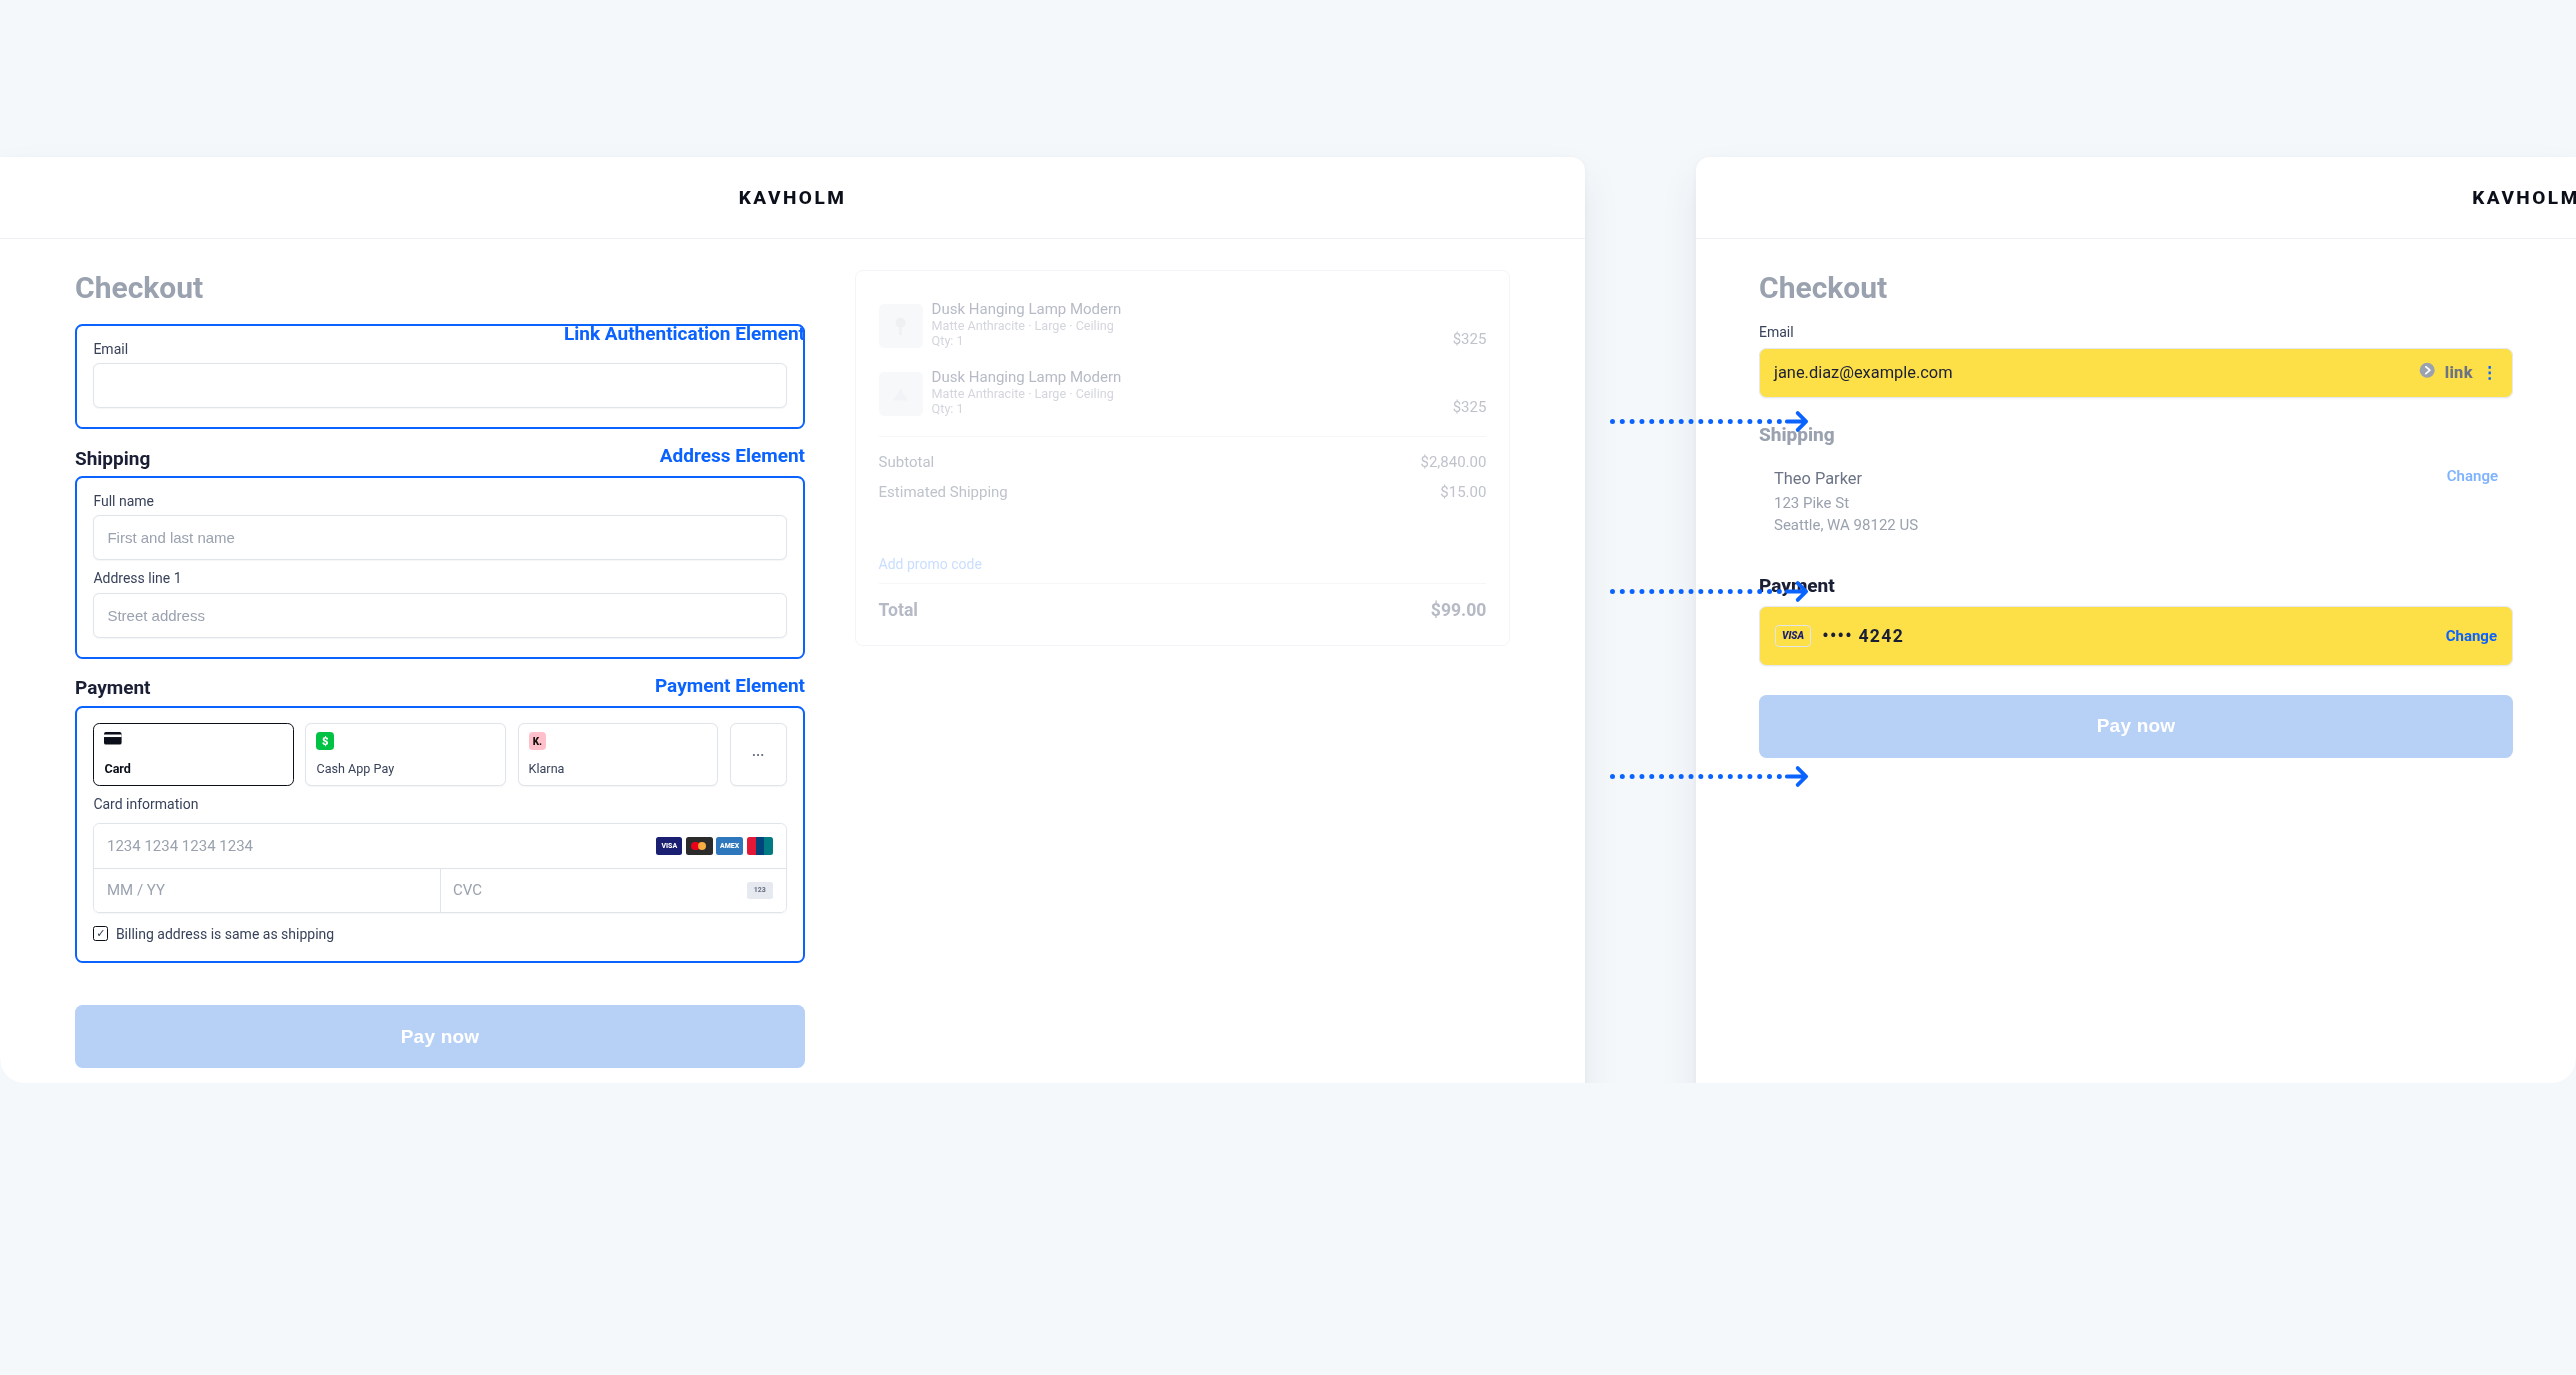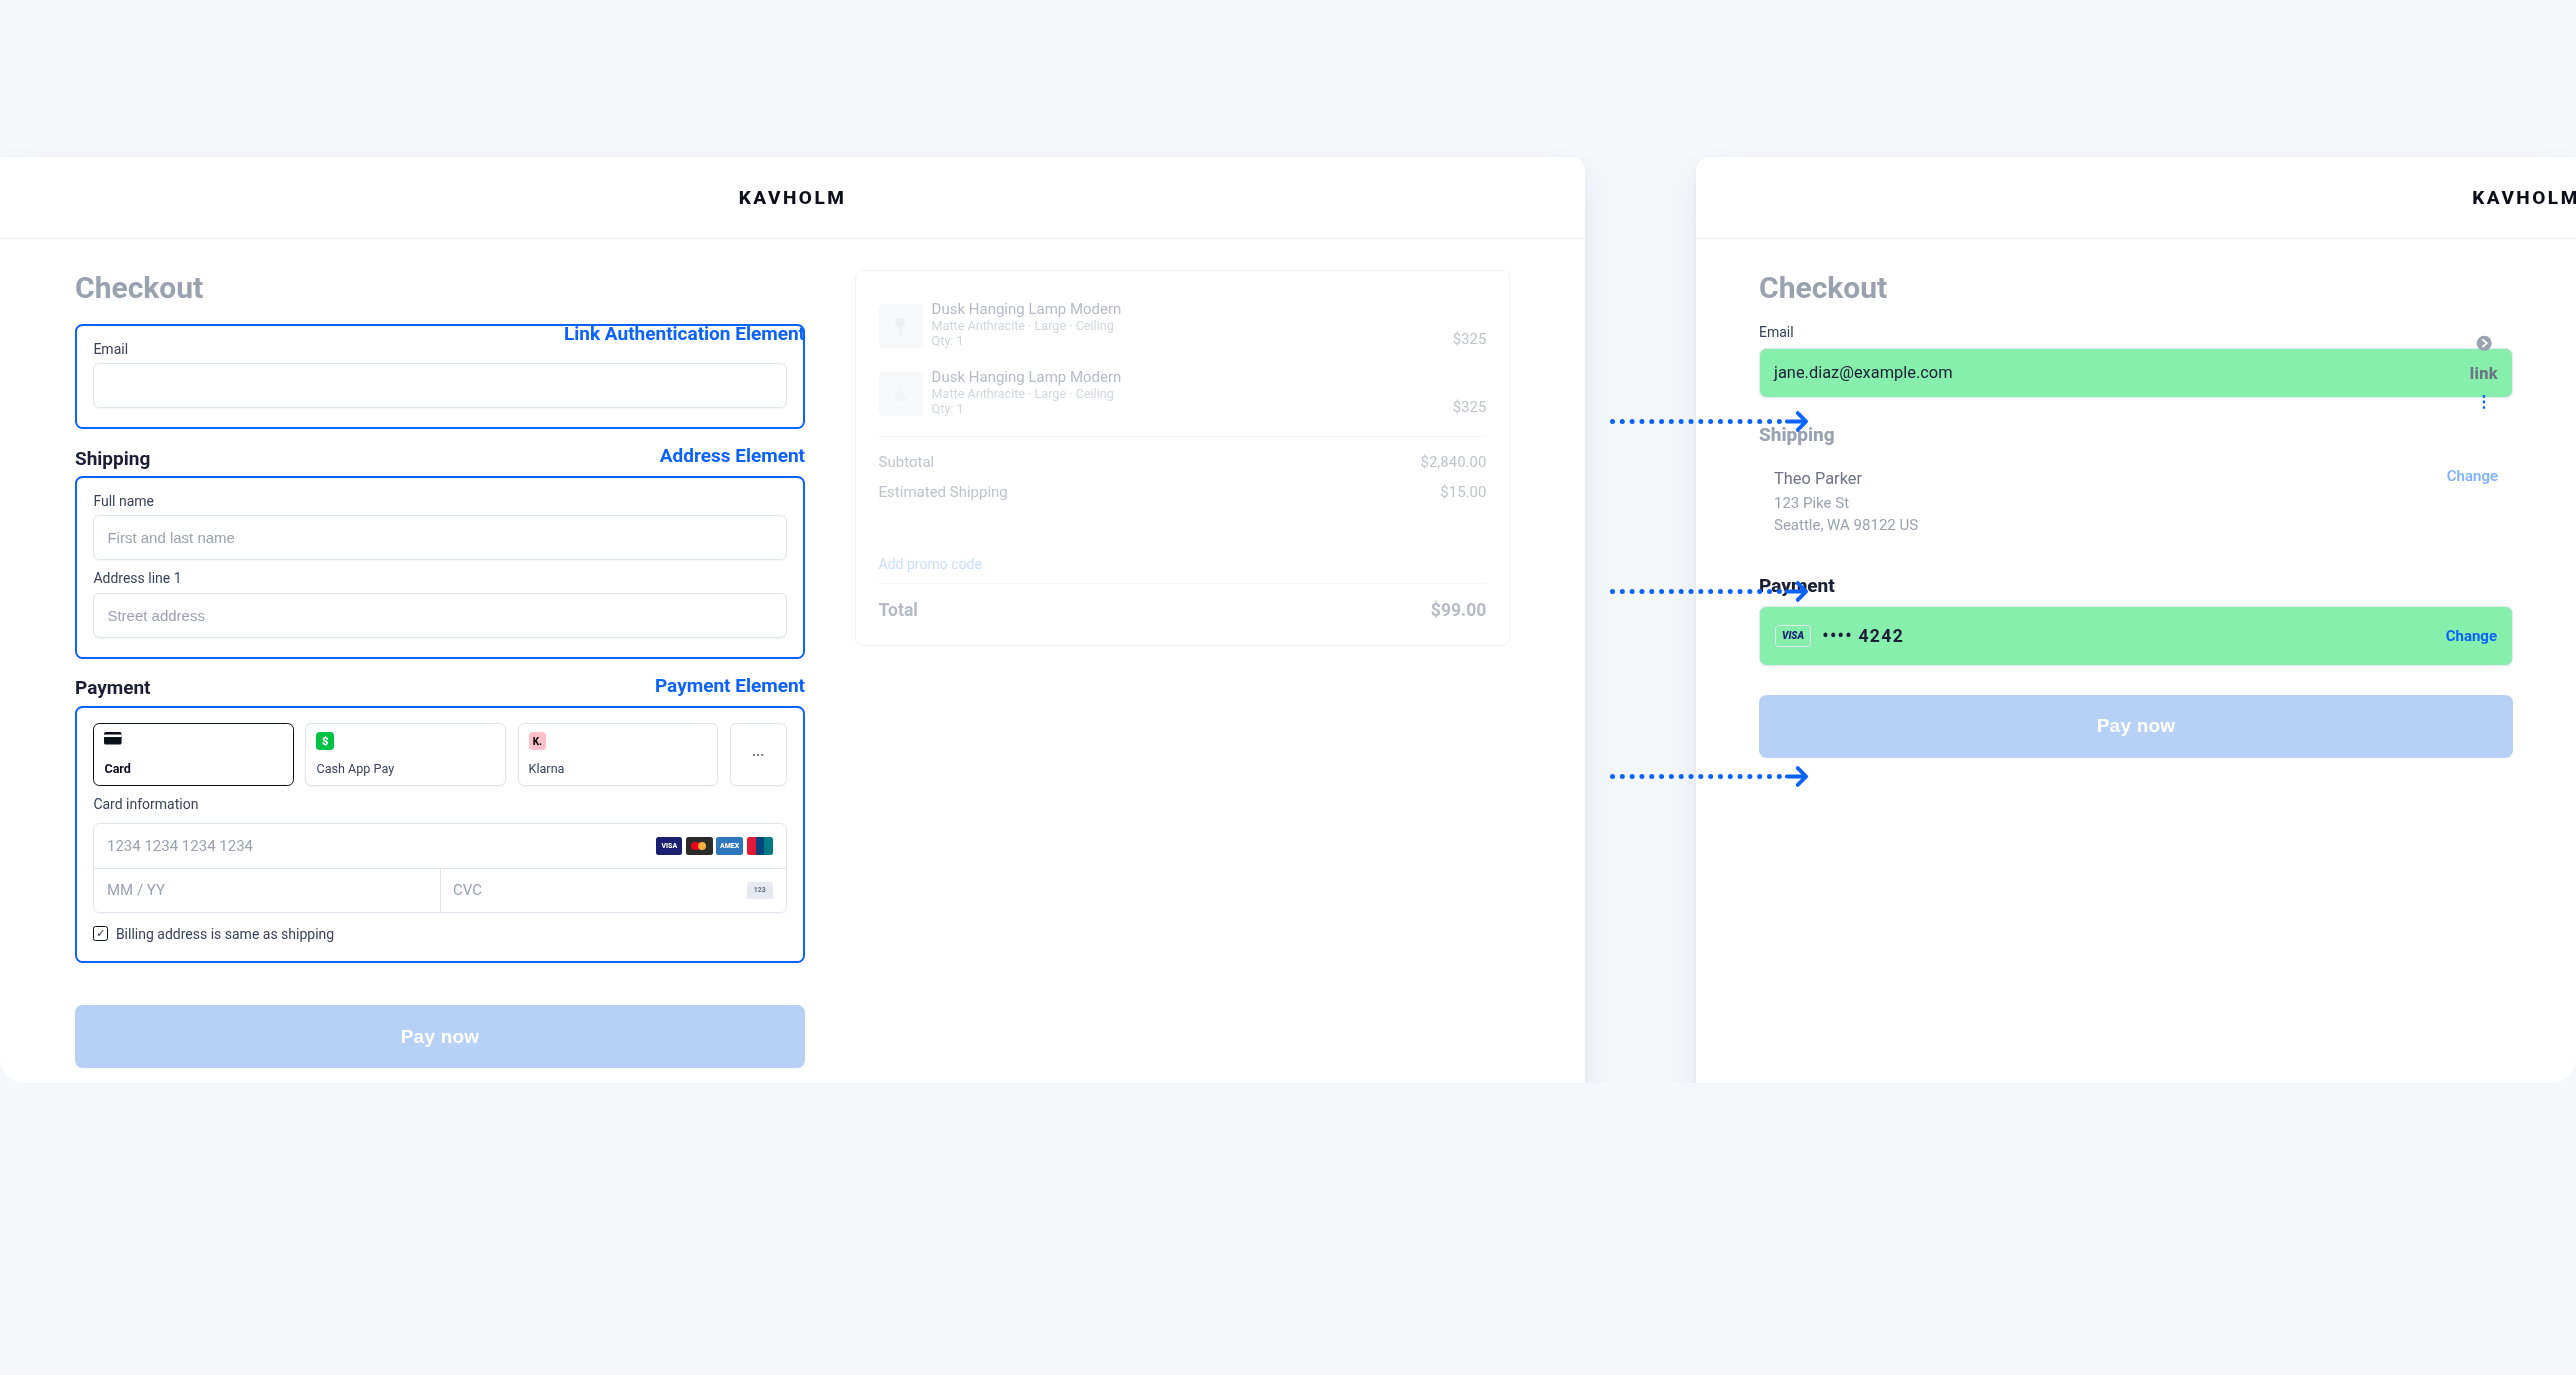--- a/index.html
+++ b/index.html
@@ -206,25 +206,25 @@
   .sum-row { display:flex; justify-content:space-between; font-size:15px; color:#8a91a0; padding:6.3px 0; }
   .sum-row.total { color:#7a8296; font-weight:700; font-size:17.6px; margin-top:3.8px; }
   .promo { color:#9cc3ff; font-size:14px; padding:5px 0 1.3px;margin-top:43px; }
 
   
   .r-wrap { padding: 31px 63px 38px 63px; }
   .sect-label { font-size: 14px; color:#38425a; margin-bottom:7.5px; }
   .panel-box {
     border: 0.6px solid #e6e9ef;
     border-radius: 7.5px;
-    background: #86efac;
+    background: #fde047;
     box-shadow: 0 0.6px 1.3px rgba(26,31,54,.05);
   }
   .email-box { height: 50px; display:flex; align-items:center; padding:0 14px; font-size:16.4px; color:#1a1f36; }
-  .email-right { margin-left:auto; display:flex; align-items:center; gap:8.8px; color:#6b7385;flex-direction:column; }
+  .email-right { margin-left:auto; display:flex; align-items:center; gap:8.8px; color:#6b7385; }
   .link-word { font-size:16.4px; font-weight:800; color:#6b7385; letter-spacing:0.3px; }
 
   .ship-box { padding: 12.6px 15px; display:flex; justify-content:space-between; border:none; background:transparent; box-shadow:none; }
   .ship-lines { font-size:15px; color:#9aa2af; line-height:1.5; }
   .ship-lines .name { color:#6b7385; font-size:16.4px; }
   .change-link { font-size:15px; color:#7fb3ff; font-weight:600; }
 
   .pay-box { height: 60px; display:flex; align-items:center; padding:0 15px; gap:11.3px; }
   .visa-chip { width:36px; height:22.6px; border:0.6px solid #e1e5ec; border-radius:3.8px; display:flex; align-items:center; justify-content:center; }
   .visa-chip span{ color:#1a1f71; font-weight:900; font-size:10px; font-style:italic;}

